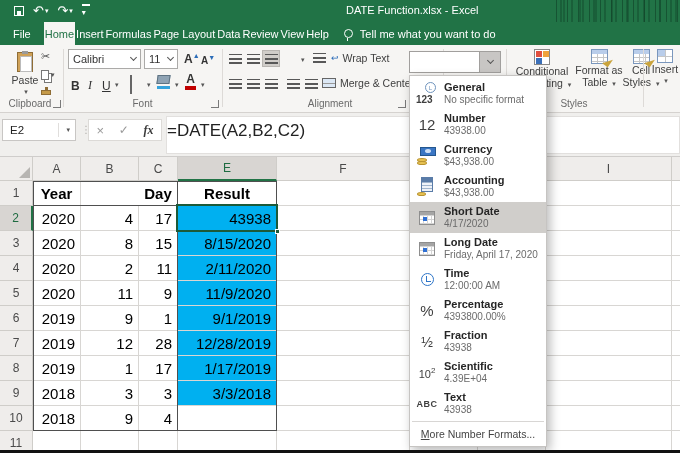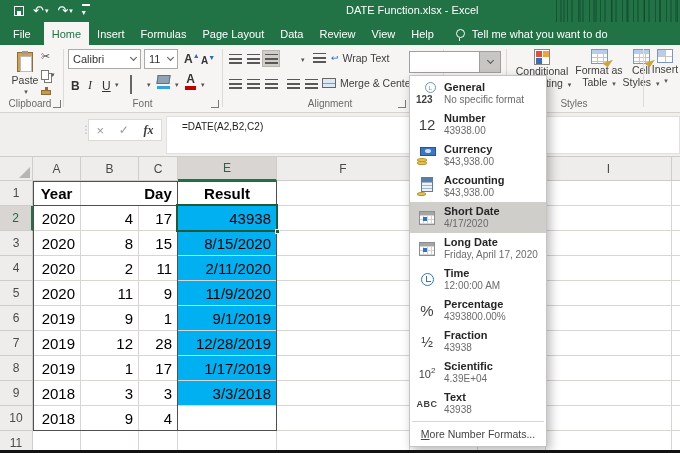--- a/index.html
+++ b/index.html
@@ -17,21 +17,21 @@
   .qat-more::before { content:""; position:absolute; top:1px; left:0; width:8px; height:1.5px; background:#fff; }
   #title-text { position:absolute; left:346px; top:4px; font-size:11px; white-space:nowrap; color:#fff; }
   #artifact { position:absolute; right:0; top:0; width:124px; height:40px; pointer-events:none; opacity:.75;
     background:
       repeating-linear-gradient(90deg, rgba(8,40,24,.55) 0 1px, transparent 1px 4px, rgba(8,40,24,.35) 4px 6px, transparent 6px 11px),
       repeating-linear-gradient(90deg, transparent 0 7px, rgba(12,52,32,.4) 7px 9px, transparent 9px 16px);
   }
 
   
   #tabrow { position:absolute; left:0; top:22px; width:680px; height:23px; background:#217346; display:flex; align-items:stretch; font-size:11px; }
-  .rtab { color:#fff; padding:0 8px; display:flex; align-items:center; cursor:default; }
+  .rtab { color:#fff; padding:0 1px; display:flex; align-items:center; cursor:default; }
   .rtab.file { padding:0 13px; }
   .rtab.active { background:#f6f5f3; color:#217346; }
   #tellme { display:flex; align-items:center; gap:7px; color:#fff; margin-left:14px; font-size:11px; }
   .bulb-ico { width:9px; height:9px; border:1.5px solid #fff; border-radius:50%; position:relative; }
   .bulb-ico::after { content:""; position:absolute; left:2px; bottom:-4px; width:2px; height:3px; border-left:1.5px solid #fff; }
 
   
   #ribbon { position:absolute; left:0; top:45px; width:680px; height:68px; background:#f6f5f3; border-bottom:1px solid #d5d2cf; }
   .grp-divider { position:absolute; top:4px; height:58px; width:1px; background:#ddDad7; background:#dddad7; }
   .grp-label { position:absolute; top:53px; font-size:10px; color:#6a6a6a; text-align:center; }
@@ -94,21 +94,21 @@
 
   
   #formulabar { position:absolute; left:0; top:113px; width:680px; height:44px; background:#f0efed; border-bottom:1px solid #cfcdcb; }
   #namebox { position:absolute; left:2px; top:6px; width:74px; height:22px; background:#fff; border:1px solid #c8c6c4; display:flex; align-items:center; font-size:11.5px; color:#222; padding-left:7px; }
   #namebox .nb-chev { margin-left:auto; margin-right:5px; border-left:1px solid #e0dedc; padding-left:5px; height:14px; display:flex; align-items:center; }
   #fb-dots { position:absolute; left:81px; top:11px; font-size:10px; color:#b0aeab; }
   #fbtns { position:absolute; left:88px; top:6px; width:74px; height:22px; background:#fff; border:1px solid #dcdad7; display:flex; align-items:center; justify-content:space-around; }
   .fb-x { color:#9a9a9a; font-size:13px; }
   .fb-check { color:#9a9a9a; font-size:12px; }
   .fb-fx { color:#3b3b3b; font-size:12px; font-style:italic; font-family:"Liberation Serif", serif; font-weight:bold; }
-  #finput { position:absolute; left:166px; top:3px; right:0px; height:38px; background:#fff; border:1px solid #e2e0de; font-size:10px; color:#222; padding:4px 15px; }
+  #finput { position:absolute; left:166px; top:3px; right:0px; height:38px; background:#fff; border:1px solid #e2e0de; font-size:17px; color:#222; padding:4px 0; }
 
   
   #sheet { position:absolute; left:0; top:157px; width:680px; height:296px; background:#fff; }
   .colhdr, .rowhdr, #corner { position:absolute; background:#efedeb; border-right:1px solid #cfcdc9; border-bottom:1px solid #cfcdc9; font-size:12px; color:#4a4a4a; display:flex; align-items:center; justify-content:center; }
   .colhdr.active { background:#d8d5d2; border-bottom:2px solid #217346; color:#1e6b41; }
   .rowhdr.active { background:#d8d5d2; border-right:2px solid #217346; color:#1e6b41; }
   #corner::after { content:""; position:absolute; right:2px; bottom:2px; width:0; height:0; border-left:11px solid transparent; border-bottom:11px solid #b7b5b2; }
   .cell { position:absolute; border-right:1px solid #d8d6d3; border-bottom:1px solid #d8d6d3; background:#fff; font-size:15px; color:#000; display:flex; align-items:center; justify-content:flex-end; padding-right:5px; }
   .cell.hdr { font-weight:bold; justify-content:center; padding-right:0; }
   .cell.blue { background:#00b0f0; }
@@ -319,20 +319,26 @@
     <div class="grp-divider" style="left:643px;"></div>
 
     <div class="big-btn" style="left:648px;top:4px;width:34px;">
       <span class="ins-ico"></span>
       <span>Insert</span>
       <span class="chev-s">▾</span>
     </div>
   </div>
 
   <div id="formulabar">
+    <div id="namebox">
+      <span>E2</span>
+      <span class="nb-chev">
+          <span class="chev-s">▾</span>
+        </span>
+    </div>
     <span id="fb-dots">⋮</span>
     <div id="fbtns">
       <span class="fb-x">×</span>
       <span class="fb-check">✓</span>
       <span class="fb-fx">fx</span>
     </div>
     <div id="finput">=DATE(A2,B2,C2)</div>
   </div>
 
   <div id="sheet">

